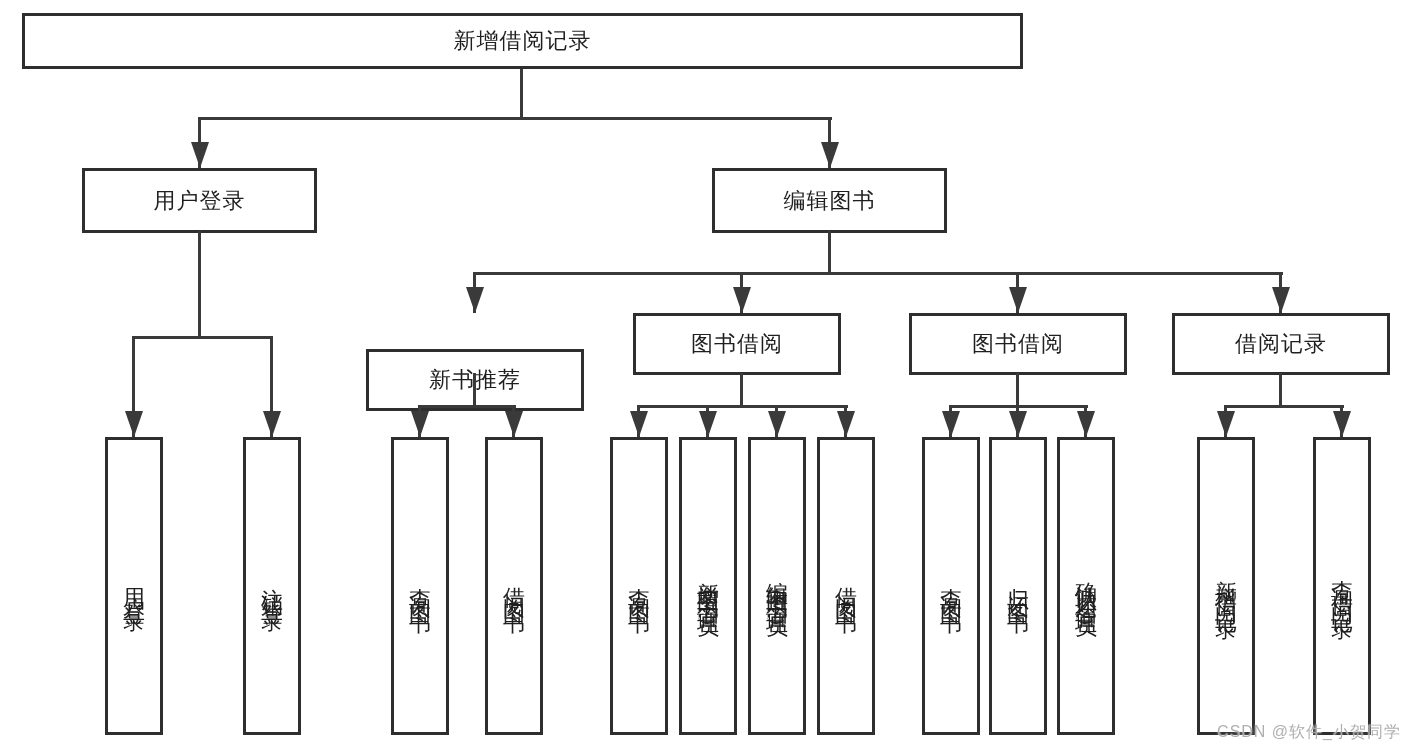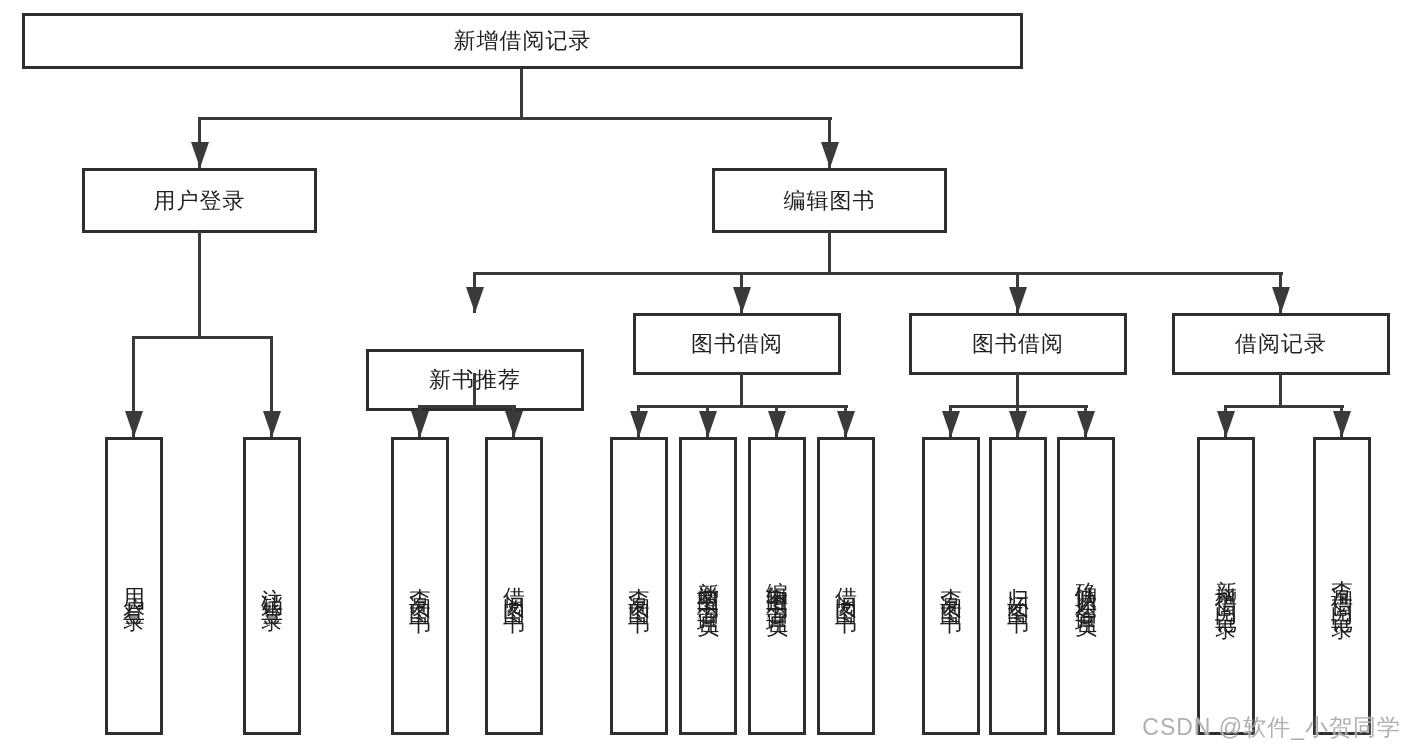--- a/index.html
+++ b/index.html
@@ -26,21 +26,21 @@
   }
   .line { position:absolute; background:#3a3a3a; }
   .arrow {
     position:absolute; width:0; height:0;
     border-left:9px solid transparent;
     border-right:9px solid transparent;
     border-top:26px solid #3a3a3a;
   }
   .watermark {
     position:absolute; right:4px; bottom:4px;
-    font-size:23px; color:rgba(168,168,168,0.92);
+    font-size:16px; color:rgba(168,168,168,0.92);
     letter-spacing:1px; z-index:20; white-space:nowrap;
     text-shadow:0 0 2px #ffffff;
   }
 </style>
 </head>
 <body>
 
 <div id="diagram">
 
   <div class="hbox" style="left:22px; top:13px; width:1001px; height:56px;">新增借阅记录</div>

